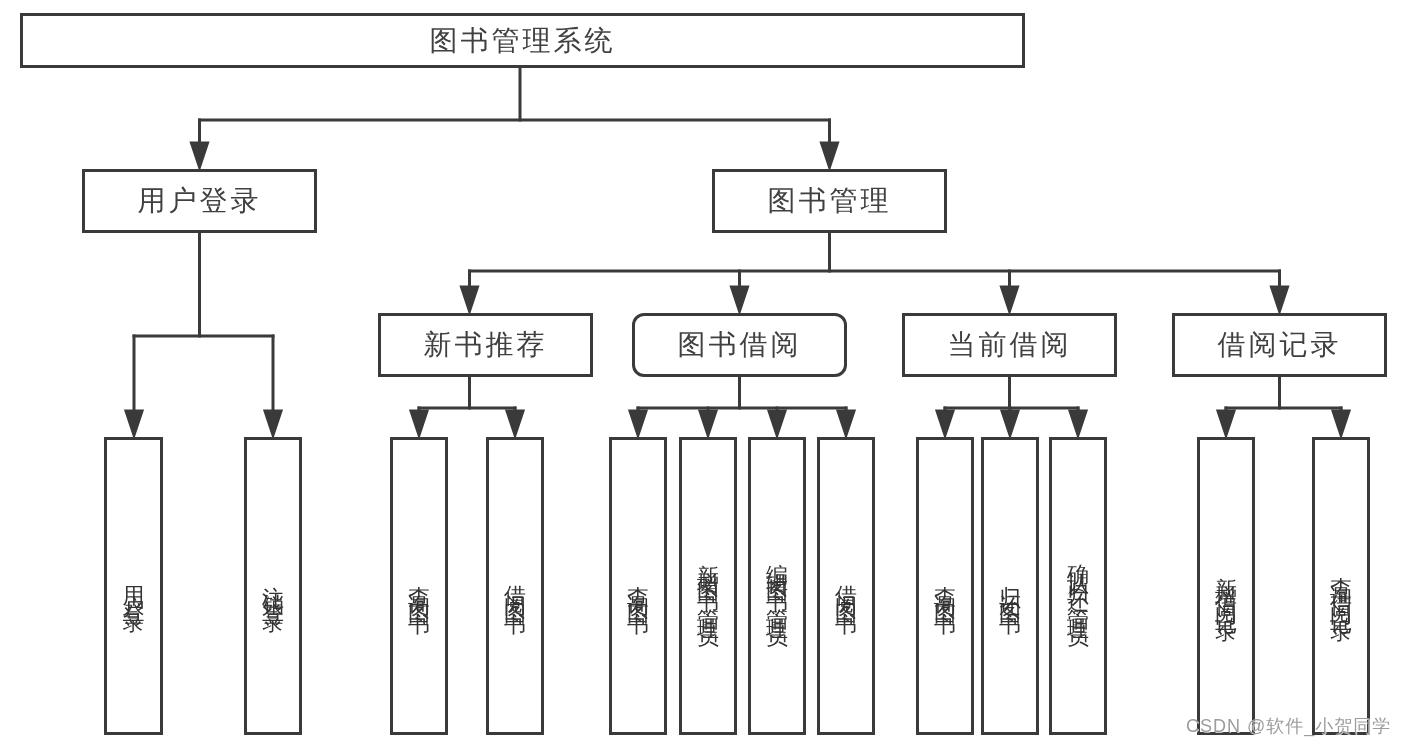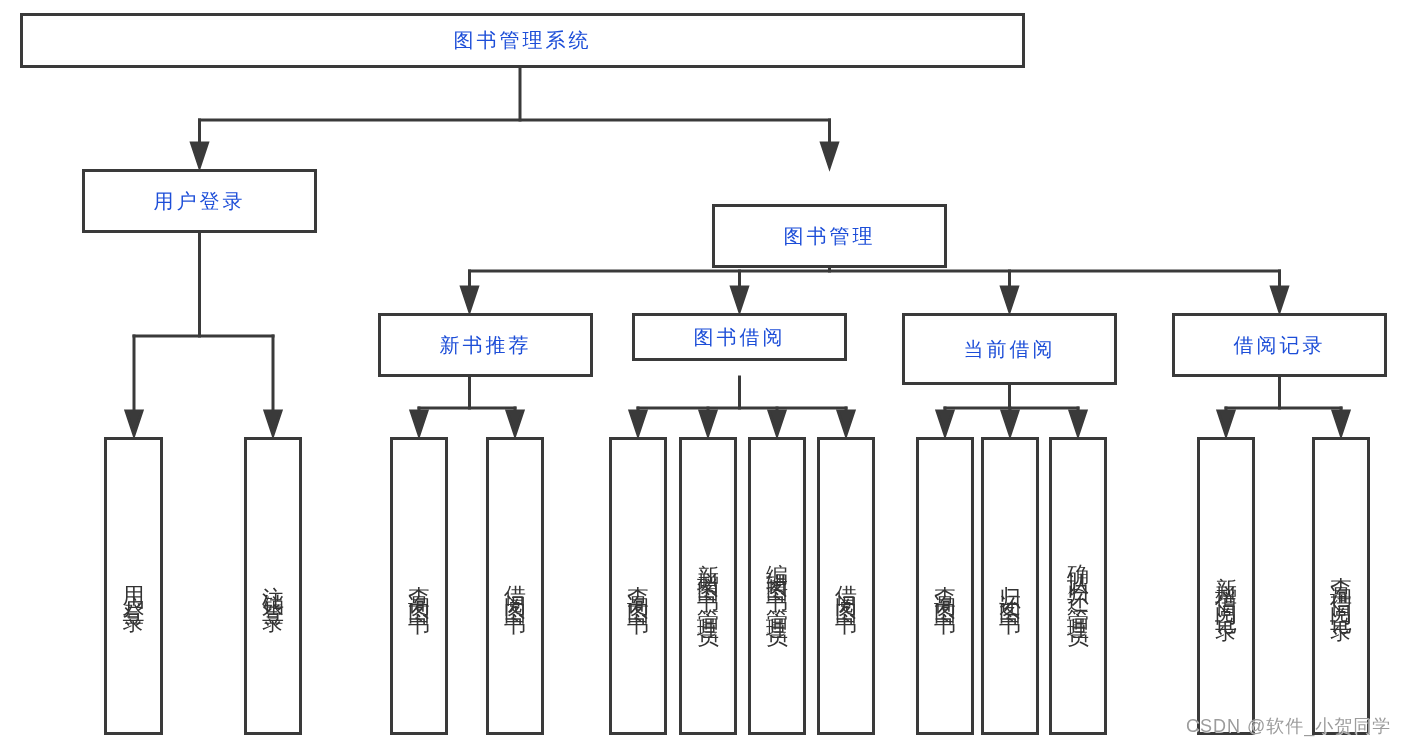--- a/index.html
+++ b/index.html
@@ -5,21 +5,21 @@
   html,body{margin:0;padding:0;background:#ffffff;}
   .canvas{
     position:relative;width:1405px;height:747px;background:#ffffff;overflow:hidden;
     font-family:"Liberation Sans","DejaVu Sans",sans-serif;color:#333333;
   }
   svg.wires{position:absolute;left:0;top:0;width:1405px;height:747px;}
   .node{
     position:absolute;box-sizing:border-box;border:3px solid #3a3a3a;background:#ffffff;
     display:flex;align-items:center;justify-content:center;
   }
-  .hlabel{font-size:20px;letter-spacing:3px;color:#1d4ed8;white-space:nowrap;}
+  .hlabel{font-size:28px;letter-spacing:3px;color:#404040;white-space:nowrap;}
   .vnode{display:flex;align-items:center;justify-content:center;}
   .vlabel{
     writing-mode:vertical-rl;text-orientation:mixed;
     font-size:22px;letter-spacing:9px;color:#333333;line-height:1;white-space:nowrap;
   }
   .watermark{
     position:absolute;left:1186px;top:714px;font-size:18px;letter-spacing:1px;
     color:#9c9c9c;white-space:nowrap;z-index:5;
     text-shadow:1px 1px 0 rgba(255,255,255,0.7);
   }
@@ -93,31 +93,31 @@
     </g>
   </svg>
 
   <div class="node" style="left:20px;top:13px;width:1005px;height:55px;">
     <span class="hlabel">图书管理系统</span>
   </div>
 
   <div class="node" style="left:82px;top:169px;width:235px;height:64px;">
     <span class="hlabel">用户登录</span>
   </div>
-  <div class="node" style="left:712px;top:169px;width:235px;height:64px;margin-top:35px;">
+  <div class="node" style="left:712px;top:169px;width:235px;height:64px;">
     <span class="hlabel">图书管理</span>
   </div>
 
   <div class="node" style="left:362px;top:313px;width:215px;height:64px;margin-left:16px;">
     <span class="hlabel">新书推荐</span>
   </div>
-  <div class="node" style="left:632px;top:313px;width:215px;height:48px;">
+  <div class="node" style="left:632px;top:313px;width:215px;height:64px;border-radius:12px;">
     <span class="hlabel">图书借阅</span>
   </div>
-  <div class="node" style="left:902px;top:313px;width:215px;height:72px;">
+  <div class="node" style="left:902px;top:313px;width:215px;height:64px;">
     <span class="hlabel">当前借阅</span>
   </div>
   <div class="node" style="left:1172px;top:313px;width:215px;height:64px;">
     <span class="hlabel">借阅记录</span>
   </div>
 
   <div class="node vnode" style="left:104px;top:437px;width:59px;height:298px;">
     <span class="vlabel">用户登录</span>
   </div>
   <div class="node vnode" style="left:244px;top:437px;width:58px;height:298px;">

